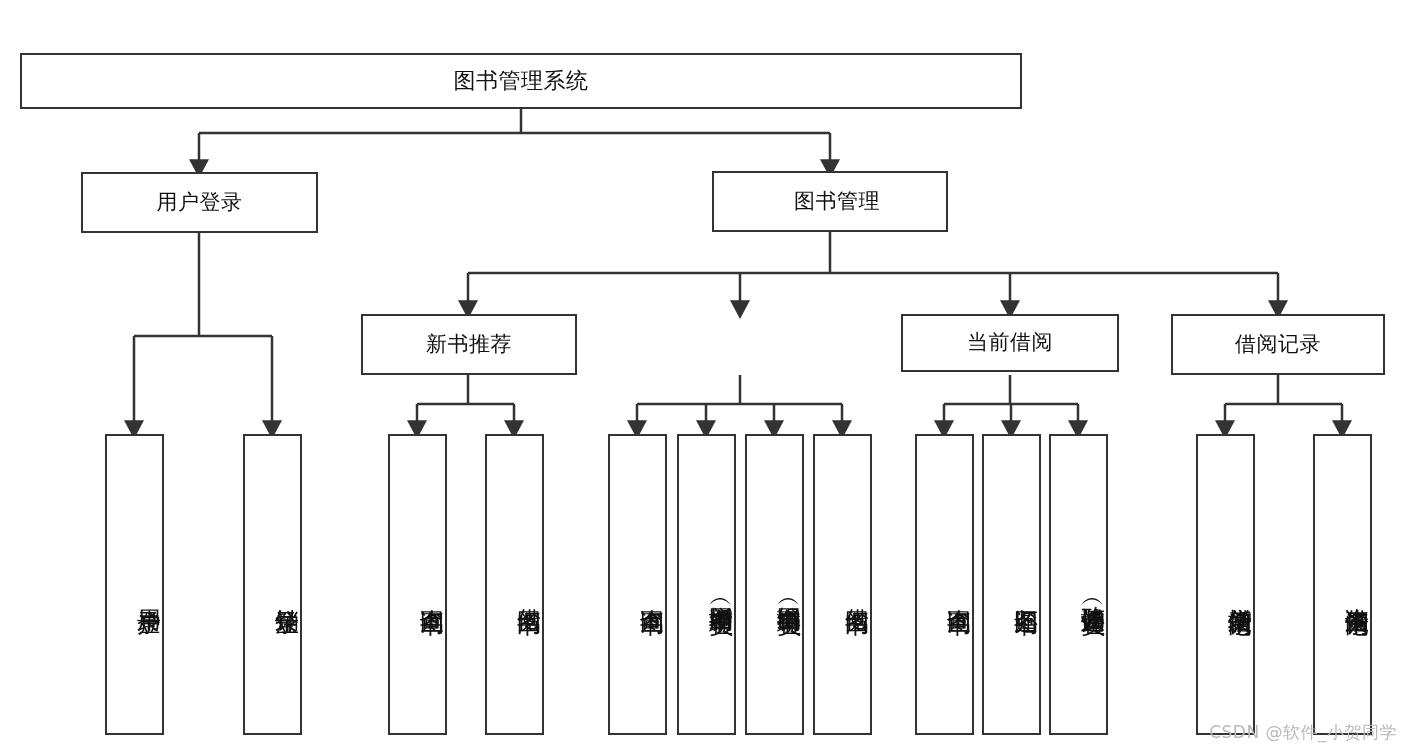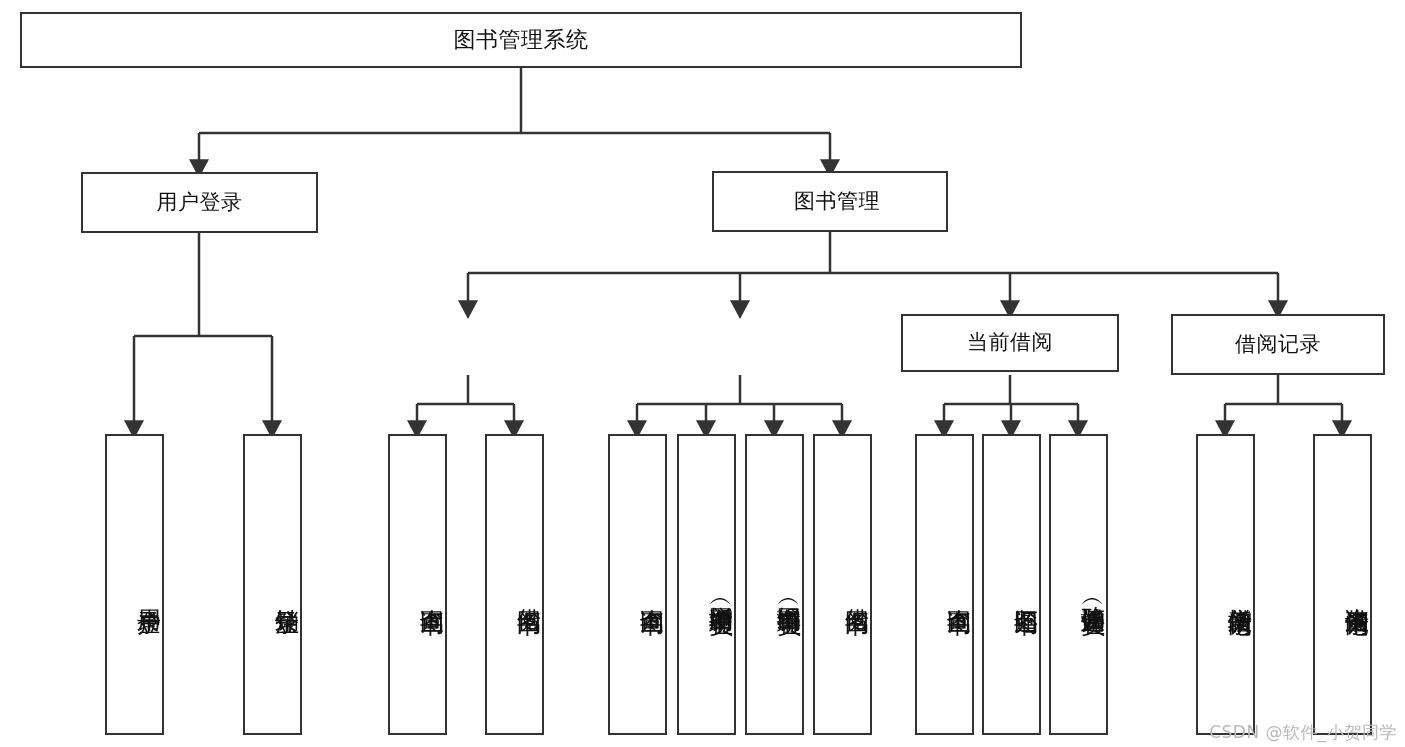--- a/index.html
+++ b/index.html
@@ -32,21 +32,21 @@
     justify-content: center;
     text-align: center;
     color: #111111;
     z-index: 3;
   }
   .node.h-node {
     font-size: 21px;
     line-height: 1.2;
     letter-spacing: 0.5px;
   }
-  .node.root-node { font-size: 22px; }
+  .node.root-node { font-size: 22px; margin-top: 41px; }
   .node.v-node {
     writing-mode: vertical-rl;
     text-orientation: upright;
     font-size: 24px;
     line-height: 1.12;
     letter-spacing: 1px;
     padding-top: 14px;
     align-items: flex-start;
     justify-content: center;
   }
@@ -125,20 +125,23 @@
   </div>
 
   <div class="node h-node" style="left:81px; top:172px; width:237px; height:61px;">
     <span>用户登录</span>
   </div>
 
   <div class="node h-node" style="left:712px; top:171px; width:236px; height:61px;padding-left:14px;">
     <span>图书管理</span>
   </div>
 
+  <div class="node h-node" style="left:361px; top:314px; width:216px; height:61px;">
+    <span>新书推荐</span>
+  </div>
 
 
   <div class="node h-node" style="left:901px; top:314px; width:218px; height:58px;">
     <span>当前借阅</span>
   </div>
 
   <div class="node h-node" style="left:1171px; top:314px; width:214px; height:61px;">
     <span>借阅记录</span>
   </div>
 

